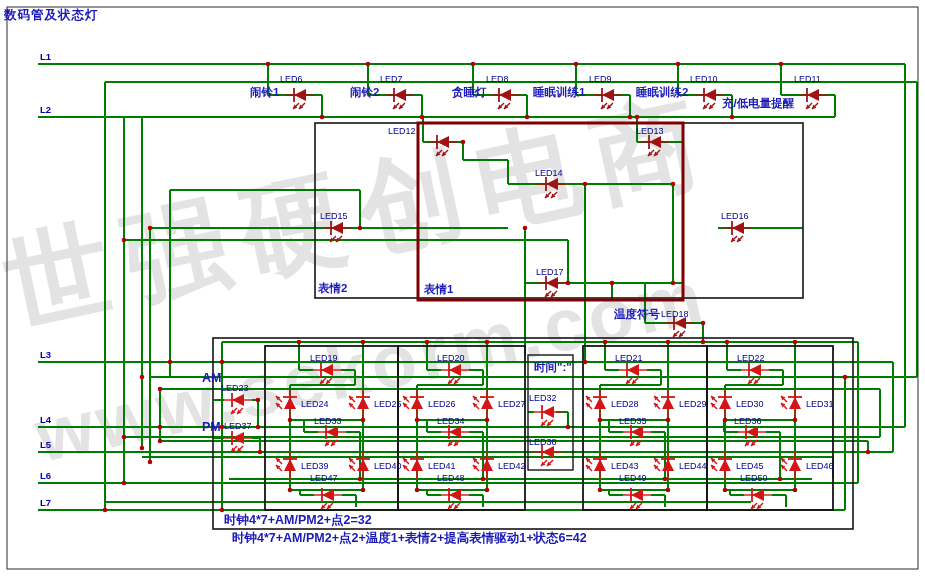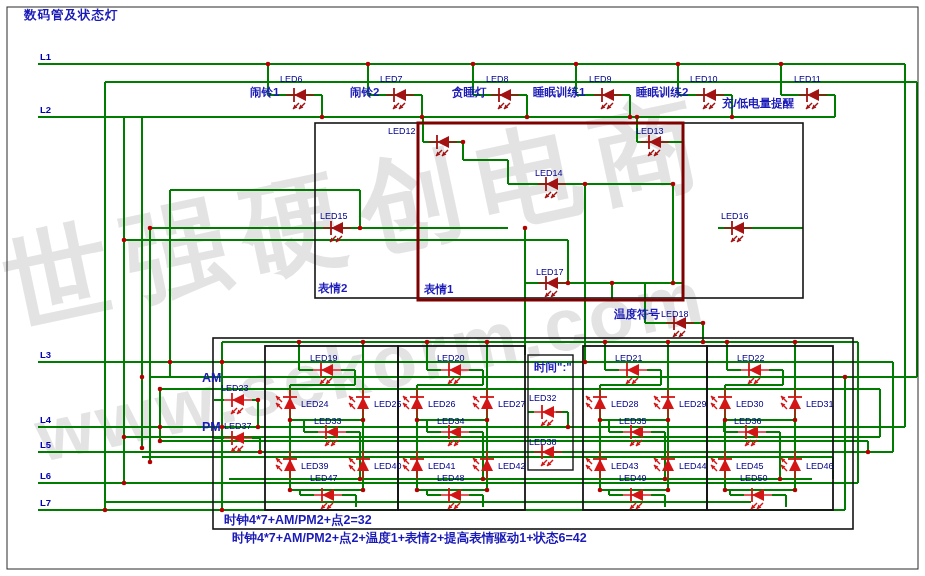--- a/index.html
+++ b/index.html
@@ -1,19 +1,19 @@
 <!DOCTYPE html>
 <html><head>
 <meta charset="utf-8">
 <style>
   html,body{margin:0;padding:0;background:#dfdfdf;}
   #stage{position:relative;width:925px;height:576px;background:#ffffff;overflow:hidden;
          font-family:"Liberation Sans","DejaVu Sans",sans-serif;}
   #schematic{position:absolute;left:0;top:0;}
-  #sheet-title{position:absolute;left:24px;top:7px;font-size:12.5px;font-weight:bold;
+  #sheet-title{position:absolute;left:4px;top:7px;font-size:12.5px;font-weight:bold;
                color:#1a1ab8;letter-spacing:1px;}
   text{font-family:"Liberation Sans","DejaVu Sans",sans-serif;}
   .ref{font-size:9px;fill:#00008c;}
   .cn{font-size:11.5px;font-weight:bold;fill:#1a1ab8;}
   .net{font-size:9.5px;font-weight:bold;fill:#0000b4;}
   .big{font-size:12.5px;font-weight:bold;fill:#1a1ab8;}
   .formula{font-size:12.5px;font-weight:bold;fill:#1a1ab8;}
   .wm{font-weight:bold;fill:#c9c9c9;opacity:.5;}
 </style>
 </head>

